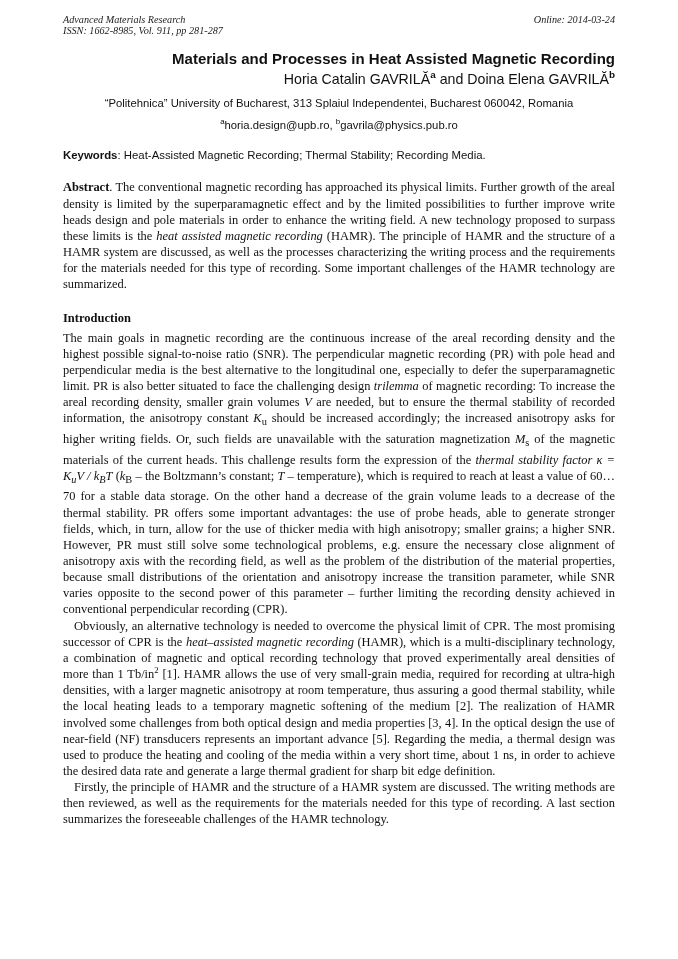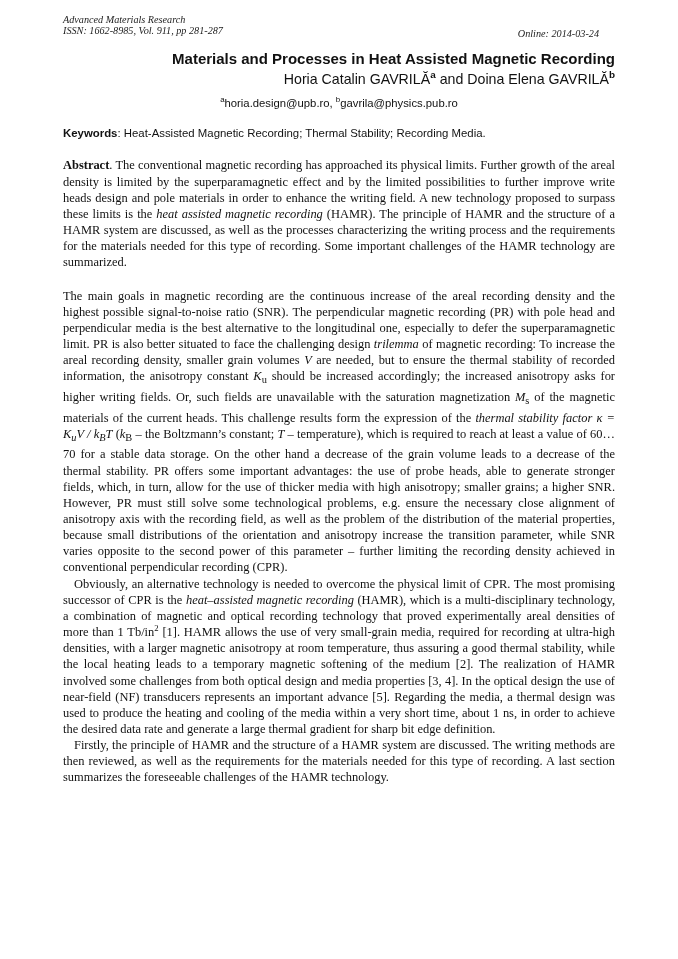--- a/index.html
+++ b/index.html
@@ -1,30 +1,30 @@
 <!DOCTYPE html>
 <html><head>
 <meta charset="utf-8">
 <style>
   html, body { margin: 0; padding: 0; background: #ffffff; }
   body { width: 678px; height: 959px; position: relative; overflow: hidden; color: #111; }
   .page { position: absolute; left: 63px; top: 14px; width: 552px; }
   .header { position: relative; font-family: "Liberation Serif", serif; font-style: italic; font-size: 10.2px; line-height: 11.2px; color: #222; }
-  .header-right { position: absolute; right: 16px; top: 0; margin-top: 14px; }
+  .header-right { position: absolute; right: 0; top: 0; }
   .title { margin-top: 14px; text-align: right; font-family: "Liberation Sans", sans-serif; font-weight: bold; font-size: 15px; line-height: 18px; }
   .authors { text-align: right; font-family: "Liberation Sans", sans-serif; font-size: 14.2px; line-height: 19px; margin-top: 2px; }
   .affil { text-align: center; font-family: "Liberation Sans", sans-serif; font-size: 11.3px; line-height: 15px; margin-top: 7px; }
   .emails { text-align: center; font-family: "Liberation Sans", sans-serif; font-size: 11.3px; line-height: 15px; margin-top: 7px; }
   sup { font-size: 70%; line-height: 0; vertical-align: super; }
   .keywords { font-family: "Liberation Sans", sans-serif; font-size: 11.4px; line-height: 15px; margin-top: 15px; }
   .keywords b { font-weight: bold; }
   .body-text { font-family: "Liberation Serif", serif; font-size: 12.45px; line-height: 16.15px; text-align: justify; }
   .abstract { margin-top: 16px; }
   .section-heading { font-family: "Liberation Serif", serif; font-weight: bold; font-size: 12.5px; line-height: 16px; margin-top: 17px; }
-  .intro { margin-top: 17px; }
+  .intro { margin-top: 4px; }
   .indent { text-indent: 11px; }
   p { margin: 0; }
   i { font-style: italic; }
 </style>
 </head>
 <body>
 
 <div class="page">
 
   <div class="header">
@@ -32,31 +32,33 @@
     <div>ISSN: 1662-8985, Vol. 911, pp 281-287</div>
     <div class="header-right">Online: 2014-03-24</div>
   </div>
 
   <div class="title">Materials and Processes in Heat Assisted Magnetic Recording</div>
 
   <div class="authors">
     <span>Horia Catalin GAVRILĂ</span><sup style="font-weight:bold;">a</sup><span> and </span><span>Doina Elena GAVRILĂ</span><sup style="font-weight:bold;">b</sup>
   </div>
 
+  <div class="affil">“Politehnica” University of Bucharest, 313 Splaiul Independentei, Bucharest 060042, Romania</div>
 
   <div class="emails">
     <sup>a</sup><span>horia.design@upb.ro, </span><sup>b</sup><span>gavrila@physics.pub.ro</span>
   </div>
 
   <div class="keywords">
     <b>Keywords</b><span>: Heat-Assisted Magnetic Recording; Thermal Stability; Recording Media.</span>
   </div>
 
   <p class="body-text abstract"><b>Abstract</b><span>. The conventional magnetic recording has approached its physical limits. Further growth of the areal density is limited by the superparamagnetic effect and by the limited possibilities to further improve write heads design and pole materials in order to enhance the writing field. A new technology proposed to surpass these limits is the </span><i>heat assisted magnetic recording</i><span> (HAMR). The principle of HAMR and the structure of a HAMR system are discussed, as well as the processes characterizing the writing process and the requirements for the materials needed for this type of recording. Some important challenges of the HAMR technology are summarized.</span></p>
 
+  <div class="section-heading">Introduction</div>
 
   <p class="body-text intro"><span>The main goals in magnetic recording are the continuous increase of the areal recording density and the highest possible signal-to-noise ratio (SNR). The perpendicular magnetic recording (PR) with pole head and perpendicular media is the best alternative to the longitudinal one, especially to defer the superparamagnetic limit. PR is also better situated to face the challenging design </span><i>trilemma</i><span> of magnetic recording: To increase the areal recording density, smaller grain volumes </span><i>V</i><span> are needed, but to ensure the thermal stability of recorded information, the anisotropy constant </span><i>K</i><sub>u</sub><span> should be increased accordingly; the increased anisotropy asks for higher writing fields. Or, such fields are unavailable with the saturation magnetization </span><i>M</i><sub>s</sub><span> of the magnetic materials of the current heads. This challenge results form the expression of the </span><i>thermal stability factor</i> <i><span>κ = K</span><sub>u</sub><span>V / k</span><sub>B</sub><span>T</span></i><span> (</span><i>k</i><sub>B</sub><span> – the Boltzmann’s constant; </span><i>T</i><span> – temperature), which is required to reach at least a value of 60…70 for a stable data storage. On the other hand a decrease of the grain volume leads to a decrease of the thermal stability. PR offers some important advantages: the use of probe heads, able to generate stronger fields, which, in turn, allow for the use of thicker media with high anisotropy; smaller grains; a higher SNR. However, PR must still solve some technological problems, e.g. ensure the necessary close alignment of anisotropy axis with the recording field, as well as the problem of the distribution of the material properties, because small distributions of the orientation and anisotropy increase the transition parameter, while SNR varies opposite to the second power of this parameter – further limiting the recording density achieved in conventional perpendicular recording (CPR).</span></p>
 
   <p class="body-text indent"><span>Obviously, an alternative technology is needed to overcome the physical limit of CPR. The most promising successor of CPR is the </span><i>heat–assisted magnetic recording</i><span> (HAMR), which is a multi-disciplinary technology, a combination of magnetic and optical recording technology that proved experimentally areal densities of more than 1 Tb/in</span><sup>2</sup><span> [1]. HAMR allows the use of very small-grain media, required for recording at ultra-high densities, with a larger magnetic anisotropy at room temperature, thus assuring a good thermal stability, while the local heating leads to a temporary magnetic softening of the medium [2]. The realization of HAMR involved some challenges from both optical design and media properties [3, 4]. In the optical design the use of near-field (NF) transducers represents an important advance [5]. Regarding the media, a thermal design was used to produce the heating and cooling of the media within a very short time, about 1 ns, in order to achieve the desired data rate and generate a large thermal gradient for sharp bit edge definition.</span></p>
 
   <p class="body-text indent"><span>Firstly, the principle of HAMR and the structure of a HAMR system are discussed. The writing methods are then reviewed, as well as the requirements for the materials needed for this type of recording. A last section summarizes the foreseeable challenges of the HAMR technology.</span></p>
 
 </div>
 
 </body></html>

